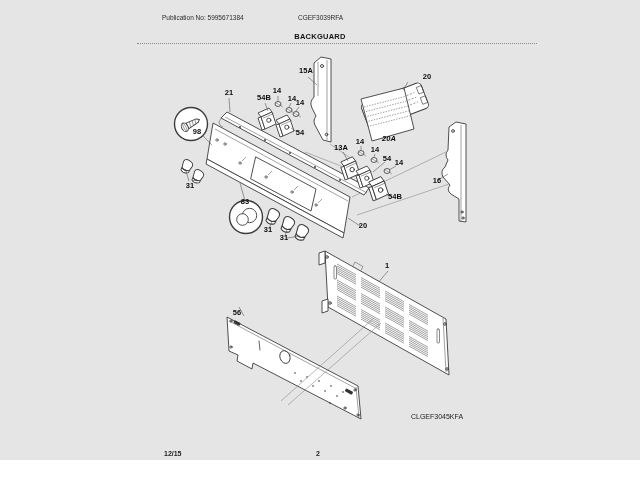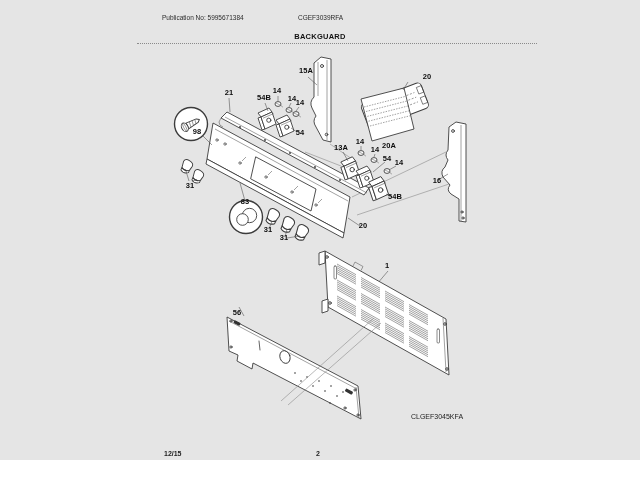--- a/index.html
+++ b/index.html
@@ -275,21 +275,21 @@
   <div class="callout-layer">
       <span class="callout" style="left: 306px; top: 67px;">15A</span>
       <span class="callout" style="left: 427px; top: 73px;">20</span>
       <span class="callout" style="left: 229px; top: 89px;">21</span>
       <span class="callout" style="left: 264px; top: 94px;">54B</span>
       <span class="callout" style="left: 277px; top: 87px;">14</span>
       <span class="callout" style="left: 292px; top: 95px;">14</span>
       <span class="callout" style="left: 300px; top: 99px;">14</span>
       <span class="callout" style="left: 300px; top: 129px;">54</span>
       <span class="callout" style="left: 197px; top: 128px;">98</span>
-      <span class="callout" style="left: 389px; top: 142px;">20A</span>
+      <span class="callout" style="left: 389px; top: 135px; font-style: italic;">20A</span>
       <span class="callout" style="left: 341px; top: 144px; text-align: right;">13A</span>
       <span class="callout" style="left: 360px; top: 138px;">14</span>
       <span class="callout" style="left: 375px; top: 146px;">14</span>
       <span class="callout" style="left: 387px; top: 155px;">54</span>
       <span class="callout" style="left: 399px; top: 159px;">14</span>
       <span class="callout" style="left: 437px; top: 177px;">16</span>
       <span class="callout" style="left: 395px; top: 193px;">54B</span>
       <span class="callout" style="left: 190px; top: 182px;">31</span>
       <span class="callout" style="left: 245px; top: 198px;">83</span>
       <span class="callout" style="left: 363px; top: 222px;">20</span>

